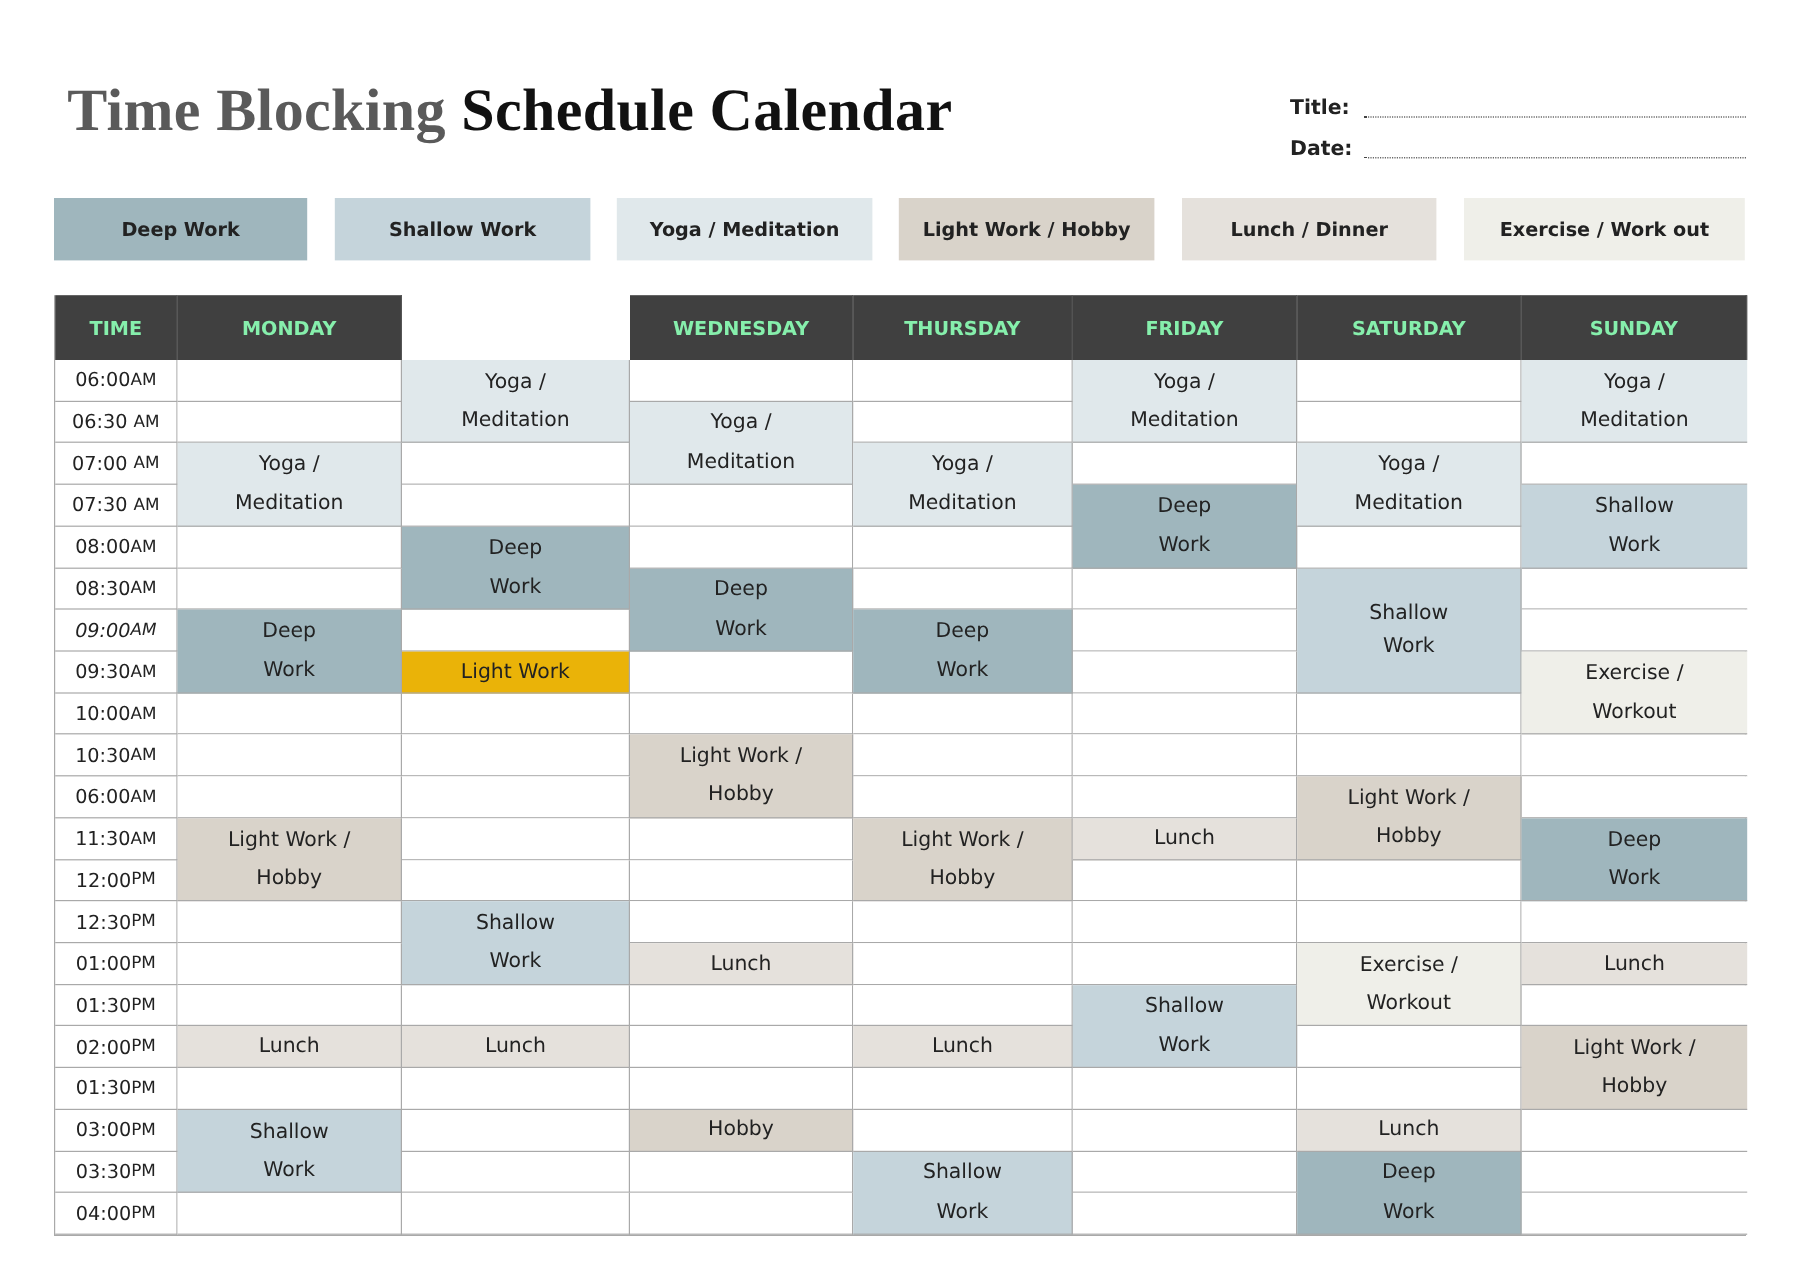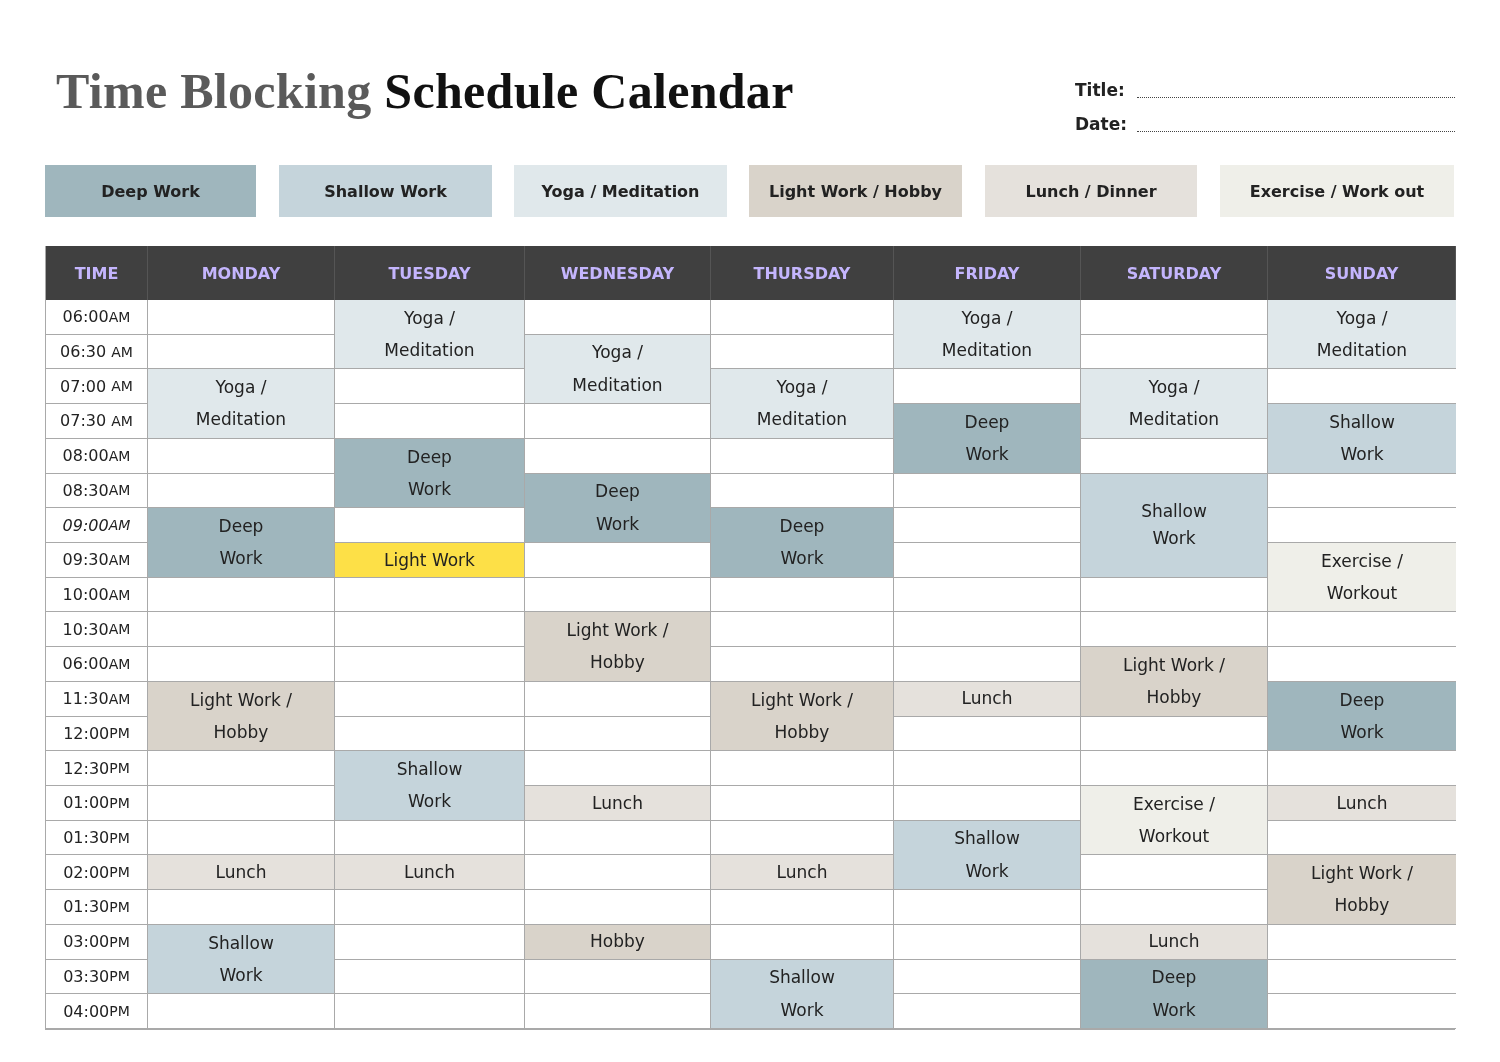--- a/index.html
+++ b/index.html
@@ -29,21 +29,21 @@
 
     .grid {
       position: absolute; left: 45px; top: 246px; width: 1410px; height: 784px;
       display: grid;
       grid-template-columns: 102px 187px 190px 186px 183px 187px 187px 188px;
       grid-template-rows: 54px repeat(21, 1fr);
       border: 1.5px solid #a9a9a9; border-top: none;
       background: #ffffff;
     }
     .hcell {
-      background: #404040; color: #c4b5fd; font-weight: bold; font-size: 16px;
+      background: #404040; color: #86efac; font-weight: bold; font-size: 16px;
       display: flex; align-items: center; justify-content: center;
       border-right: 1px solid #555;
     }
     .hcell:last-child { border-right: none; }
     .tcell {
       display: flex; align-items: center; justify-content: center;
       font-size: 16px; color: #222; white-space: pre;
       border-right: 1.5px solid #a9a9a9; border-bottom: 1.5px solid #a9a9a9;
     }
     .tcell .ampm { font-size: 14px; }
@@ -83,21 +83,20 @@
     <div class="legend-item" style="left: 469px; width: 213px; background: rgb(224, 232, 235);">Yoga / Meditation</div>
     <div class="legend-item" style="left: 234px; width: 213px; background: rgb(197, 212, 219);">Shallow Work</div>
     <div class="legend-item" style="left: 704px; width: 213px; background: rgb(217, 211, 202);">Light Work / Hobby</div>
     <div class="legend-item" style="left: 940px; width: 212px; background: rgb(229, 225, 220);">Lunch / Dinner</div>
     <div class="legend-item" style="left: 1175px; width: 234px; background: rgb(239, 239, 233);">Exercise / Work out</div>
   </div>
 
 <div class="grid" id="grid">
     <div class="hcell" style="grid-area: 1 / 1;">TIME</div>
     <div class="hcell" style="grid-area: 1 / 2;">MONDAY</div>
-    <div class="hcell" style="grid-area: 1 / 3;">TUESDAY</div>
     <div class="hcell" style="grid-area: 1 / 4;">WEDNESDAY</div>
     <div class="hcell" style="grid-area: 1 / 5;">THURSDAY</div>
     <div class="hcell" style="grid-area: 1 / 6;">FRIDAY</div>
     <div class="hcell" style="grid-area: 1 / 7;">SATURDAY</div>
     <div class="hcell" style="grid-area: 1 / 8;">SUNDAY</div>
     <div class="tcell" style="grid-area: 2 / 1;"><span>06:00</span> <span class="ampm">AM</span></div>
     <div class="cell" style="grid-area: 2 / 2;"></div>
     <div class="cell" style="grid-area: 2 / 4;"></div>
     <div class="cell" style="grid-area: 2 / 5;"></div>
     <div class="cell" style="grid-area: 2 / 7;"></div>
@@ -220,21 +219,21 @@
       <span>Work</span>
     </div>
     <div class="block" style="grid-area: 2 / 3 / span 2; background: rgb(224, 232, 235);">
       <span>Yoga /</span>
       <span>Meditation</span>
     </div>
     <div class="block" style="grid-area: 6 / 3 / span 2; background: rgb(159, 182, 189);">
       <span>Deep</span>
       <span>Work</span>
     </div>
-    <div class="block" style="grid-area: 9 / 3 / span 1; background: #fde047;">
+    <div class="block" style="grid-area: 9 / 3 / span 1; background: #eab308;">
       <span>Light Work</span>
     </div>
     <div class="block" style="grid-area: 15 / 3 / span 2; background: rgb(197, 212, 219);">
       <span>Shallow</span>
       <span>Work</span>
     </div>
     <div class="block" style="grid-area: 18 / 3 / span 1; background: rgb(229, 225, 220);">
       <span>Lunch</span>
     </div>
     <div class="block" style="grid-area: 3 / 4 / span 2; background: rgb(224, 232, 235);">

